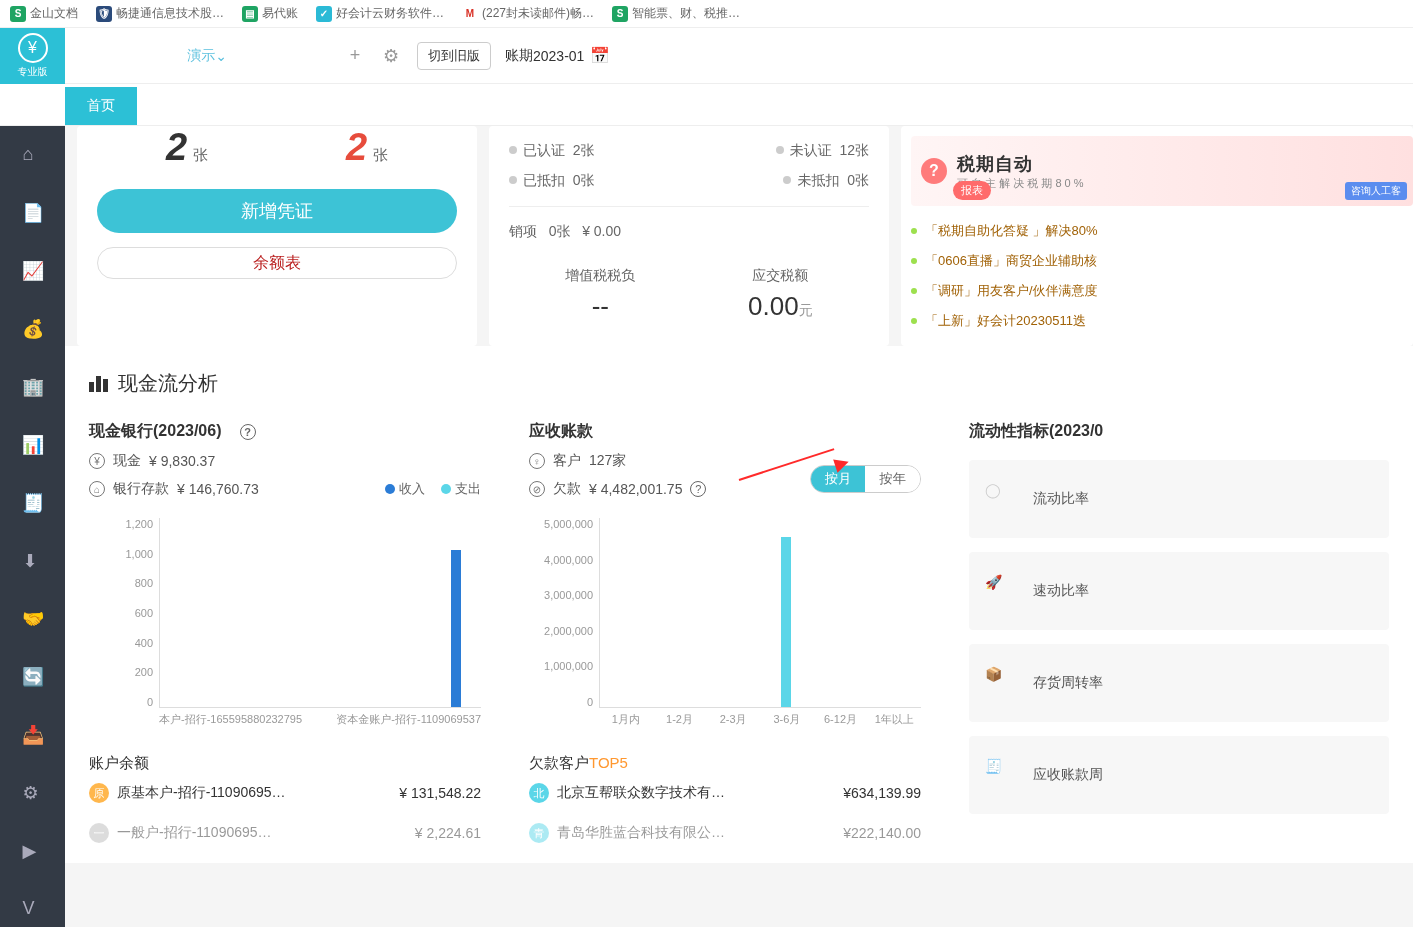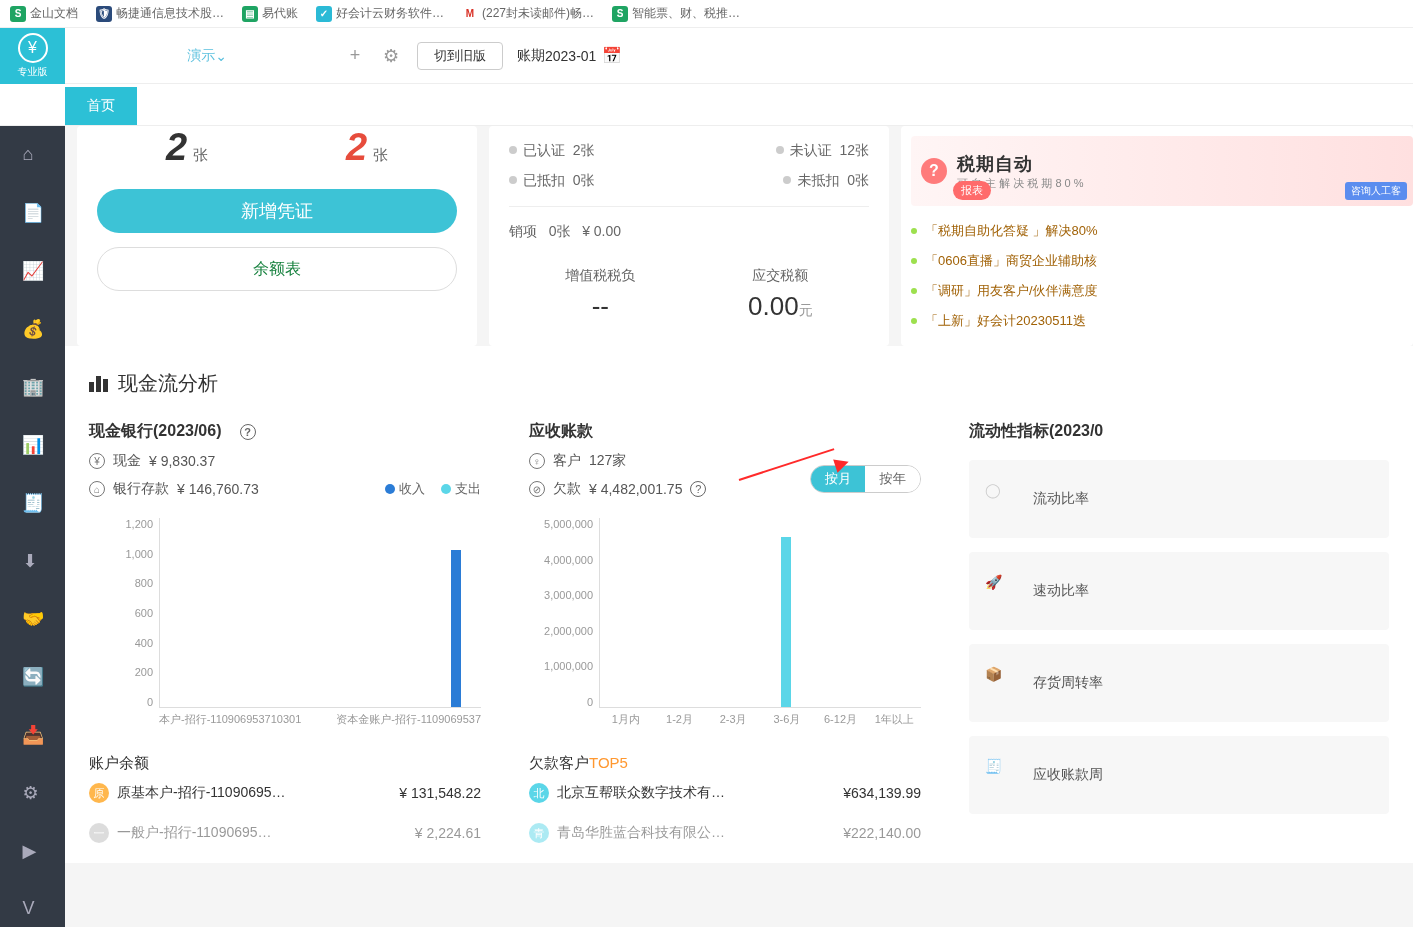--- a/index.html
+++ b/index.html
@@ -11,21 +11,21 @@
 .bm-icon { width: 16px; height: 16px; display: inline-flex; align-items: center; justify-content: center; border-radius: 3px; font-size: 10px; font-weight: bold; color: #fff; }
 
 
 .header { height: 56px; background: #fff; display: flex; align-items: center; padding: 0 10px 0 0; border-bottom: 1px solid #eee; }
 .logo-box { width: 65px; height: 56px; background: #2cc0d6; display: flex; flex-direction: column; align-items: center; justify-content: center; color: #fff; }
 .logo-circle { width: 30px; height: 30px; border: 2px solid #fff; border-radius: 50%; display: flex; align-items: center; justify-content: center; font-size: 16px; }
 .logo-text { font-size: 10px; margin-top: 2px; }
 .company-select { flex: 0 0 260px; margin-left: 12px; height: 36px; display: flex; align-items: center; justify-content: center; padding: 0 12px; color: #5bc0de; font-size: 14px; cursor: pointer; }
 .chev { color: #5bc0de; }
 .tool-icon { width: 28px; height: 28px; display: flex; align-items: center; justify-content: center; color: #999; cursor: pointer; font-size: 18px; margin: 0 4px; }
-.old-ver { border: 1px solid #ccc; border-radius: 4px; padding: 4px 16px; font-size: 13px; color: #333; margin-left: 8px; cursor: pointer; }
+.old-ver { border: 1px solid #ccc; border-radius: 4px; padding: 4px 10px; font-size: 13px; color: #333; margin-left: 8px; cursor: pointer; }
 .period-label { margin-left: 14px; font-size: 14px; color: #333; }
 .period-val { font-size: 14px; color: #333; }
 .cal-icon { margin-left: 6px; color: #5bc0de; cursor: pointer; }
 
 
 .tabs-row { height: 42px; background: #fff; display: flex; align-items: flex-end; padding-left: 65px; border-bottom: 1px solid #eee; }
 .tab { padding: 10px 22px; font-size: 14px; color: #333; cursor: pointer; }
 .tab.active { background: #2cc0d6; color: #fff; }
 
 
@@ -37,21 +37,21 @@
 .content { flex: 1; overflow: hidden; position: relative; padding: 0 0 0 0; }
 
 
 .top-row { display: flex; gap: 12px; padding: 0 0 0 12px; }
 .card { background: #fff; border-radius: 4px; }
 .card-voucher { width: 400px; padding: 0 20px 20px; }
 .voucher-nums { display: flex; justify-content: space-around; padding: 0 0 20px; }
 .vnum { display: flex; align-items: baseline; gap: 6px; font-size: 15px; color: #666; }
 .vnum .big { font-size: 38px; font-weight: bold; font-style: italic; }
 .btn-primary { width: 100%; height: 44px; background: #3dc3d6; color: #fff; border: none; border-radius: 22px; font-size: 18px; cursor: pointer; margin-bottom: 14px; }
-.btn-outline { width: 100%; height: 44px; background: #fff; color: #15803d; border: 1px solid #ddd; border-radius: 22px; font-size: 16px; cursor: pointer; }
+.btn-outline { width: 100%; height: 32px; background: #fff; color: #b91c1c; border: 1px solid #ddd; border-radius: 22px; font-size: 16px; cursor: pointer; }
 
 .card-tax { width: 400px; padding: 10px 20px 20px; font-size: 14px; }
 .tax-row { display: flex; justify-content: space-between; padding: 6px 0; color: #666; }
 .dot { display: inline-block; width: 8px; height: 8px; border-radius: 50%; background: #ccc; margin-right: 6px; position: relative; top: -1px; }
 .tax-divider { height: 1px; background: #eee; margin: 10px 0; }
 .tax-sum { display: flex; justify-content: space-around; margin-top: 20px; text-align: center; }
 .tax-sum .label { color: #666; font-size: 14px; }
 .tax-sum .val { font-size: 26px; color: #333; margin-top: 6px; }
 .tax-sum .unit { font-size: 14px; color: #999; }
 
@@ -322,21 +322,21 @@
               <span>400</span>
               <span>600</span>
               <span>800</span>
               <span>1,000</span>
               <span>1,200</span>
           </div>
           <div class="plot">
             <div class="bar blue" style="left:calc(100% - 30px); height:83%"></div>
           </div>
           <div class="x-axis bank-x">
-            <span>本户-招行-110906953710301</span>
+            <span>本户-招行-165595880232795</span>
             <span>资本金账户-招行-1109069537</span>
           </div>
         </div>
 
         <div class="sub-title">账户余额</div>
         <div class="list-row">
           <span class="badge-c" style="background:#ffb74d">原</span>
           <span class="name">原基本户-招行-11090695…</span>
           <span>¥ 131,548.22</span>
         </div>

